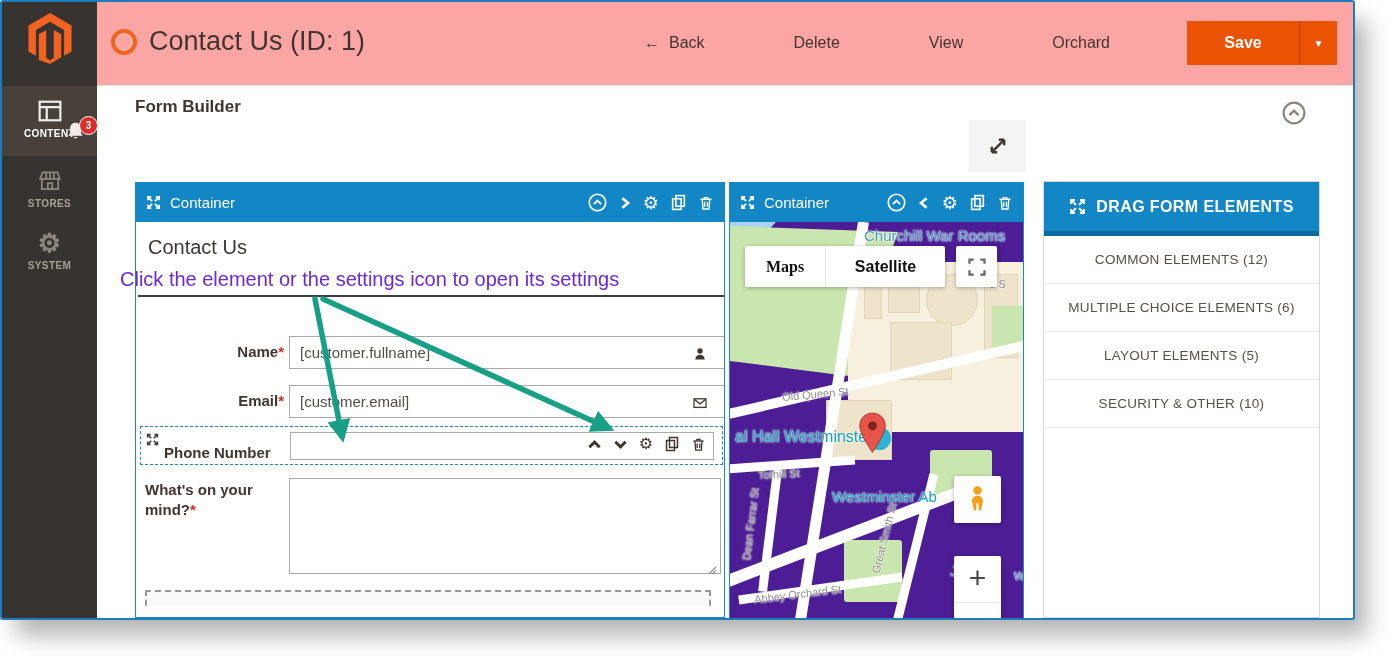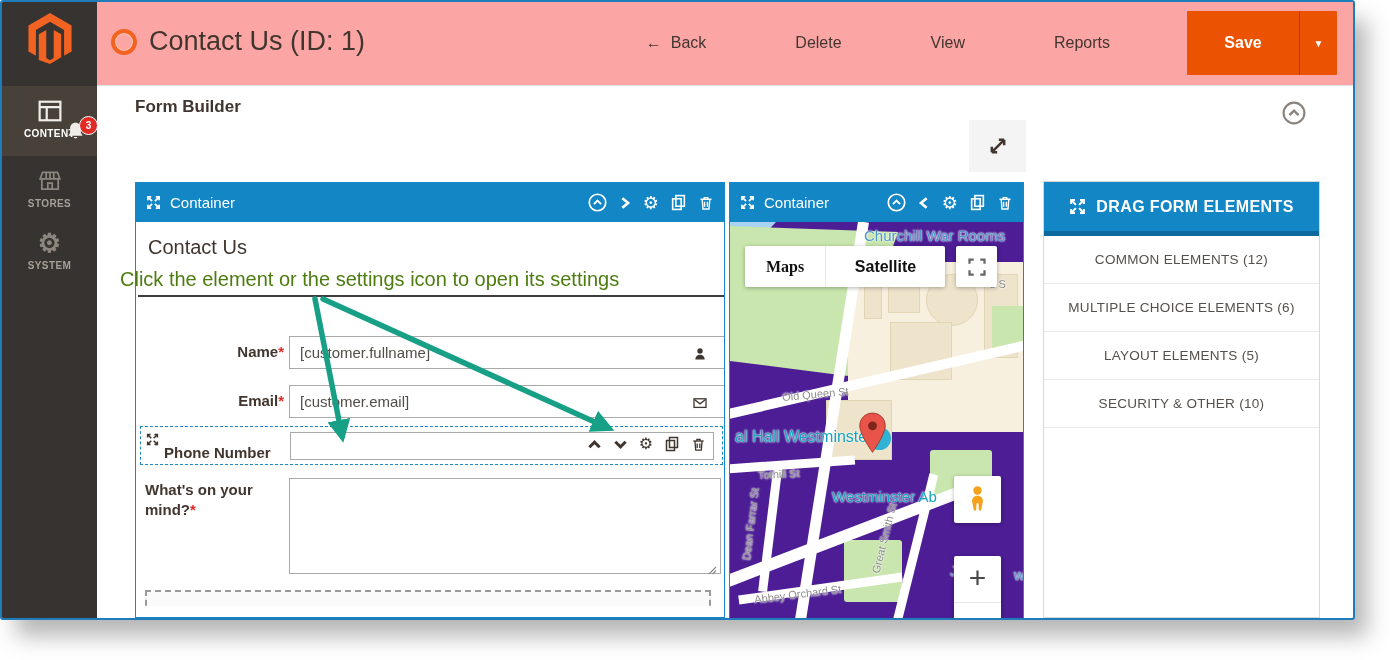--- a/index.html
+++ b/index.html
@@ -16,21 +16,21 @@
   .bell{position:absolute;left:63px;top:119px;color:#efece8;}
   .badge{position:absolute;left:77px;top:114px;width:17px;height:17px;border-radius:50%;background:#e02b27;color:#fff;
          font-size:10px;font-weight:bold;display:flex;align-items:center;justify-content:center;border:1px solid #fff;}
   
   .top{position:absolute;left:95px;top:0;width:1256px;height:83px;background:#fca5a5;border-bottom:1px solid #e3e3e3;}
   .title-wrap{position:absolute;left:14px;top:24px;display:flex;align-items:center;gap:12px;}
   .ring{width:18px;height:18px;border:4px solid #f26322;border-radius:50%;box-shadow:inset 0 0 0 1px #fcd1b0;}
   .page-title{font-size:27px;color:#41362f;}
   .actions{position:absolute;right:16px;top:17px;height:48px;display:flex;align-items:center;gap:41px;}
   .nav-btn{font-size:16px;color:#41362f;margin-right:48px;cursor:pointer;white-space:nowrap;}
-  .save{display:flex;height:64px;background:#eb5202;color:#fff;cursor:pointer;border-radius:1px;}
+  .save{display:flex;height:44px;background:#eb5202;color:#fff;cursor:pointer;border-radius:1px;}
   .save-main{width:112px;display:flex;align-items:center;justify-content:center;font-size:16px;font-weight:bold;}
   .save-caret{width:37px;display:flex;align-items:center;justify-content:center;border-left:1px solid rgba(0,0,0,.25);font-size:10px;}
   
   .section-title{position:absolute;left:133px;top:95px;font-size:17px;font-weight:bold;color:#41362f;}
   .collapse-btn{position:absolute;left:1280px;top:99px;width:24px;height:24px;color:#8a837c;cursor:pointer;}
   .expand-btn{position:absolute;left:967px;top:118px;width:57px;height:52px;background:#f4f4f4;display:flex;align-items:center;justify-content:center;color:#41362f;cursor:pointer;}
   
   .cont{position:absolute;border:1px solid #1787c7;background:#fff;box-sizing:border-box;}
   .cont-left{left:133px;top:180px;width:590px;height:436px;}
   .cont-right{left:727px;top:180px;width:295px;height:436px;}
@@ -72,21 +72,21 @@
   .mbtn+.mbtn{border-left:1px solid #e8e8e8;}
   .mbox{position:absolute;background:#fff;border-radius:2px;box-shadow:0 1px 4px rgba(0,0,0,.3);display:flex;align-items:center;justify-content:center;cursor:pointer;}
   .halo{position:absolute;left:138px;top:205px;width:23px;height:23px;border-radius:50%;background:#2fb3d5;}
   .plus-divider{position:absolute;left:0;right:0;top:46px;border-top:1px solid #e6e6e6;}
   
   .panel{position:absolute;left:1041px;top:179px;width:277px;height:437px;border:1px solid #d8d8d8;background:#fff;box-sizing:border-box;}
   .phead{height:49px;background:#1386c5;border-bottom:5px solid #0d6a9e;color:#fff;display:flex;align-items:center;justify-content:center;gap:10px;font-size:16px;font-weight:bold;letter-spacing:.4px;}
   .pitem{height:47px;border-bottom:1px solid #e9e9e9;display:flex;align-items:center;justify-content:center;
          font-size:13.5px;color:#55504b;letter-spacing:.3px;cursor:pointer;}
   
-  .red-note{position:absolute;left:118px;top:266px;font-size:20px;color:#4d7c0f;z-index:60;white-space:nowrap;}
+  .red-note{position:absolute;left:118px;top:266px;font-size:20px;color:#6d28d9;z-index:60;white-space:nowrap;}
   .note-line{position:absolute;left:136px;top:293px;width:586px;border-top:2px solid #3d3d3d;z-index:60;}
   .arrows{position:absolute;left:0;top:0;width:1351px;height:616px;z-index:70;pointer-events:none;}
   .arrows line{stroke:#18a086;stroke-width:5.5;stroke-linecap:round;}
   svg.ic{display:inline-block;vertical-align:middle;}
 </style>
 </head>
 <body>
 
 <svg width="0" height="0" style="position:absolute">
   <defs>
@@ -208,21 +208,21 @@
 
     <div class="top">
       <div class="title-wrap">
         <span class="ring"></span>
         <span class="page-title">Contact Us (ID: 1)</span>
       </div>
       <div class="actions">
         <span class="nav-btn"><span>←</span>&nbsp;&nbsp;<span>Back</span></span>
         <span class="nav-btn">Delete</span>
         <span class="nav-btn">View</span>
-        <span class="nav-btn" style="margin-right:36px;">Reports</span>
+        <span class="nav-btn" style="margin-right:36px;">Orchard</span>
         <span class="save">
           <span class="save-main">Save</span>
           <span class="save-caret">
               <span>▼</span>
             </span>
         </span>
       </div>
     </div>
 
     <div class="section-title">Form Builder</div>

